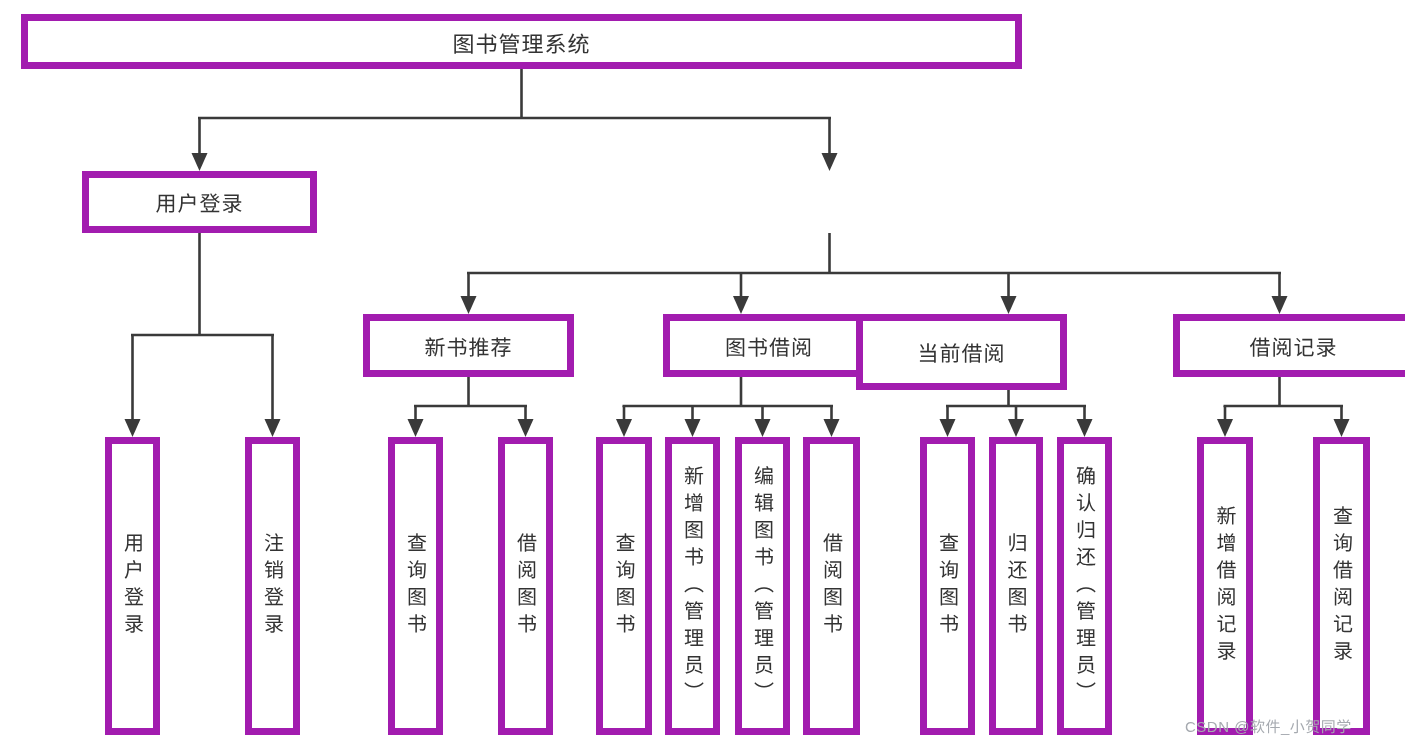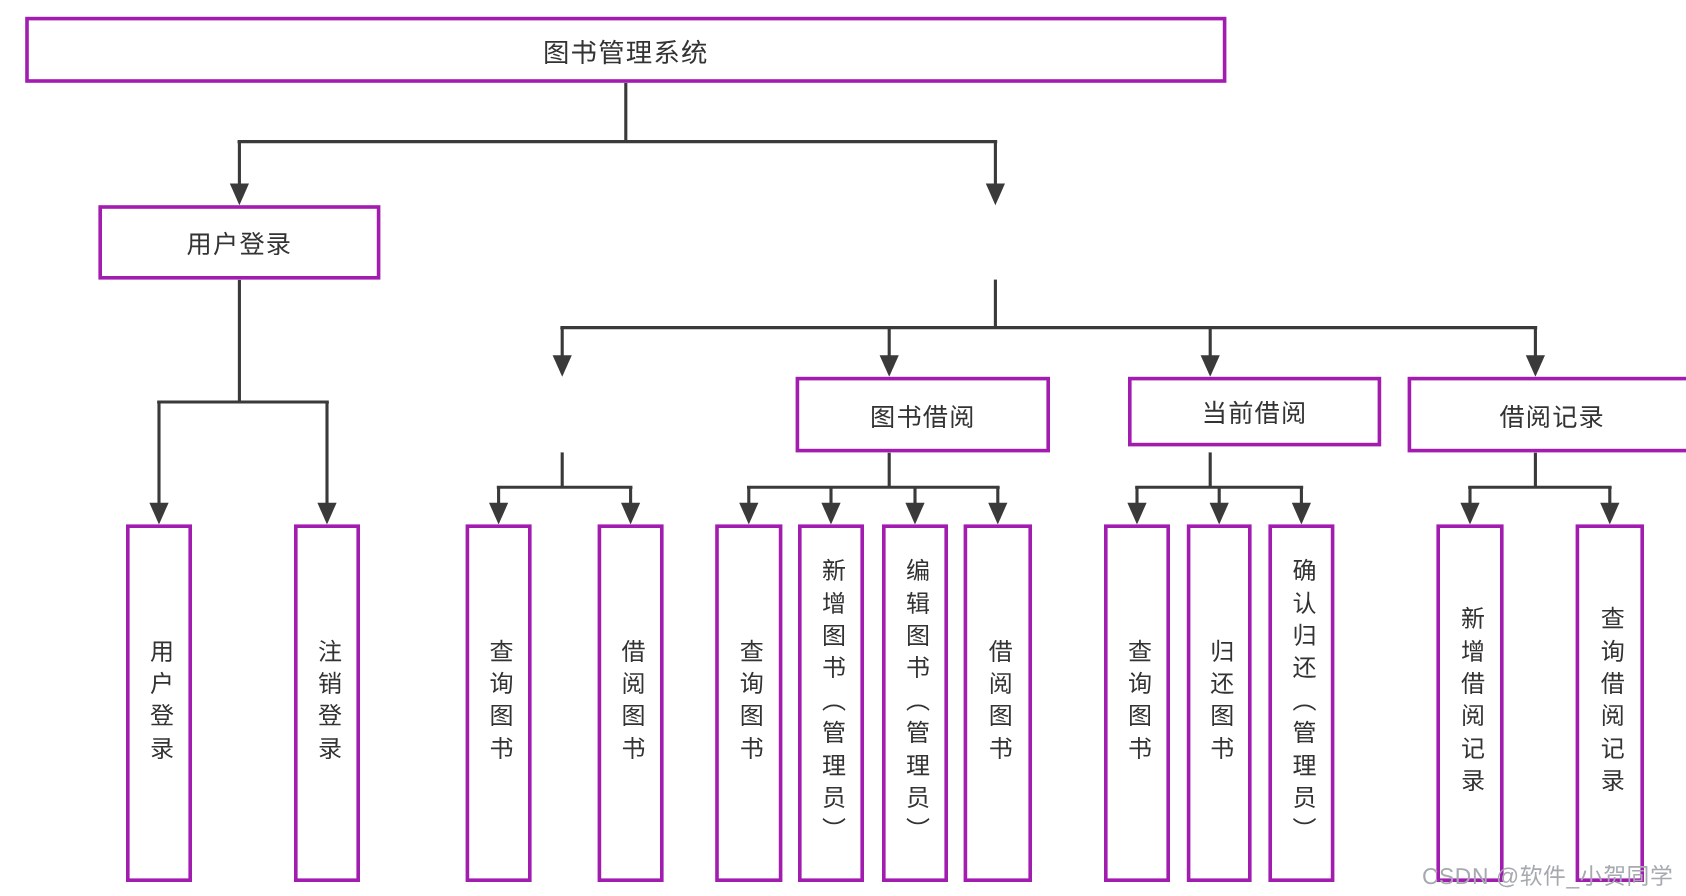--- a/index.html
+++ b/index.html
@@ -5,21 +5,21 @@
   html,body{margin:0;padding:0;}
   body{
     width:1405px;height:747px;position:relative;overflow:hidden;
     background:#ffffff;
     font-family:"Liberation Sans","DejaVu Sans",sans-serif;
   }
   .stage{position:absolute;left:0;top:0;width:1405px;height:747px;}
   svg.wires{position:absolute;left:0;top:0;width:1405px;height:747px;}
   .box{
     position:absolute;box-sizing:border-box;background:#ffffff;
-    border:3px solid #a21caf;color:#333333;
+    border:7px solid #a21caf;color:#333333;
     display:flex;align-items:center;justify-content:center;
     text-align:center;
   }
   .hbox{font-size:21px;letter-spacing:1px;}
   .root{font-size:22px;}
   .vbox{
     font-size:20px;
   }
   .vbox .vtext{
     writing-mode:vertical-rl;
@@ -27,39 +27,39 @@
     letter-spacing:7px;
     line-height:1;
     white-space:nowrap;
   }
   
   .n-root          {left:21px;  top:14px;  width:1001px; height:55px;}
   .n-user-login    {left:82px;  top:171px; width:235px;  height:62px;}
   .n-book-mgmt     {left:712px; top:171px; width:235px;  height:62px;}
   .n-new-book      {left:363px; top:314px; width:211px;  height:63px;}
   .n-book-borrow   {left:635px; top:314px; width:212px;  height:63px;margin-left:28px;}
-  .n-current-borrow{left:940px; top:314px; width:211px;  height:58px;}
+  .n-current-borrow{left:856px; top:314px; width:211px;  height:76px;}
   .n-borrow-records{left:1173px;top:314px; width:241px;  height:63px;}
   .leaf{top:437px;height:298px;}
   .l-u1{left:105px;width:55px;}
   .l-u2{left:245px;width:55px;}
   .l-n1{left:388px;width:55px;}
   .l-n2{left:498px;width:55px;}
   .l-b1{left:596px;width:56px;}
   .l-b2{left:665px;width:55px;}
   .l-b3{left:735px;width:55px;}
   .l-b4{left:803px;width:57px;}
   .l-c1{left:920px;width:55px;}
   .l-c2{left:989px;width:54px;}
   .l-c3{left:1057px;width:55px;}
   .l-r1{left:1197px;width:56px;}
   .l-r2{left:1313px;width:57px;}
   .watermark{
     position:absolute;left:1185px;top:715px;
-    font-size:19px;color:#a6aab0;letter-spacing:0.5px;
+    font-size:15px;color:#a6aab0;letter-spacing:0.5px;
     white-space:nowrap;
   }
   .wires line{stroke:#3a3a3a;stroke-width:2.6;}
   .wires polygon{fill:#3a3a3a;stroke:none;}
 </style>
 </head>
 <body>
 
 <div class="stage">
 
@@ -126,20 +126,23 @@
   </svg>
 
   <div class="box hbox root n-root">
     <span>图书管理系统</span>
   </div>
 
   <div class="box hbox n-user-login">
     <span>用户登录</span>
   </div>
 
+  <div class="box hbox n-new-book">
+    <span>新书推荐</span>
+  </div>
   <div class="box hbox n-book-borrow">
     <span>图书借阅</span>
   </div>
   <div class="box hbox n-current-borrow">
     <span>当前借阅</span>
   </div>
   <div class="box hbox n-borrow-records">
     <span>借阅记录</span>
   </div>
 

